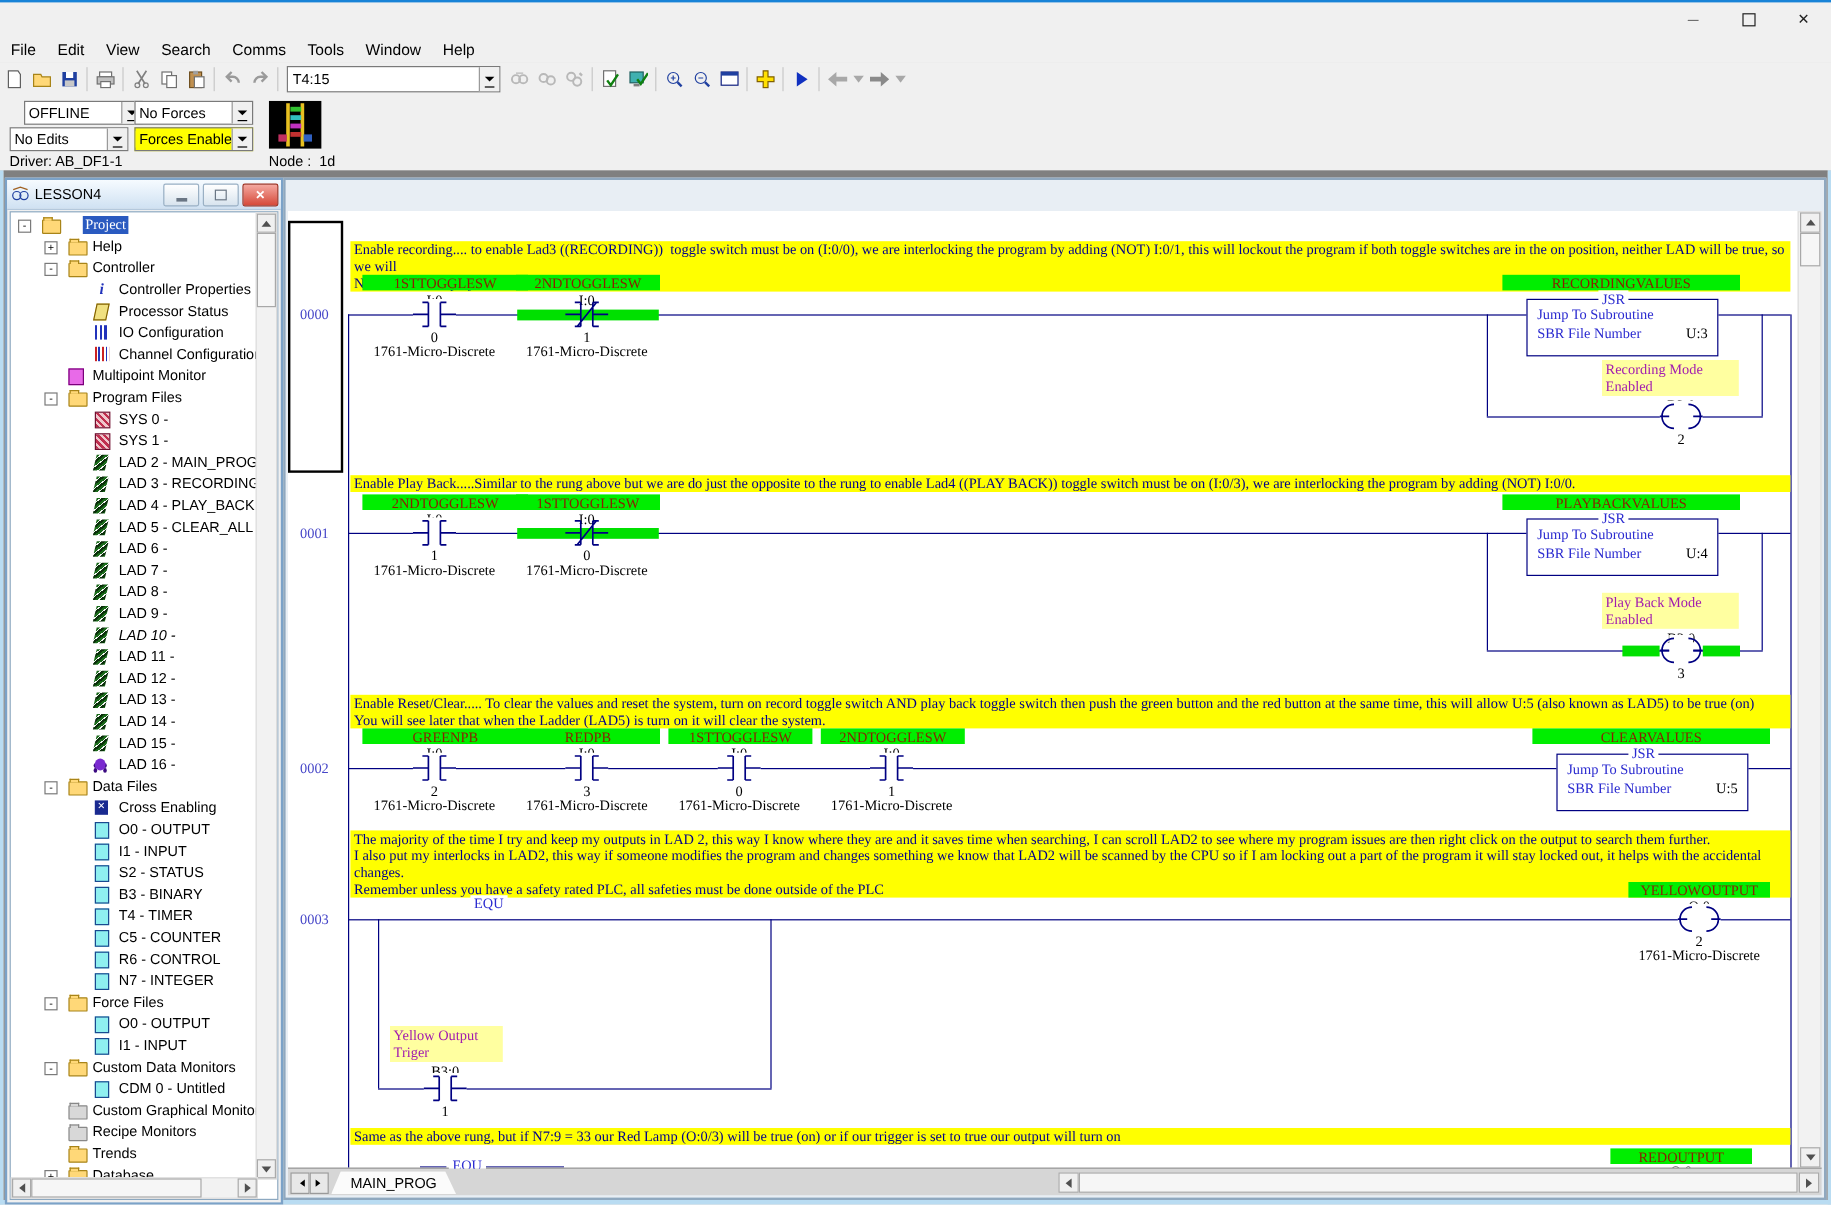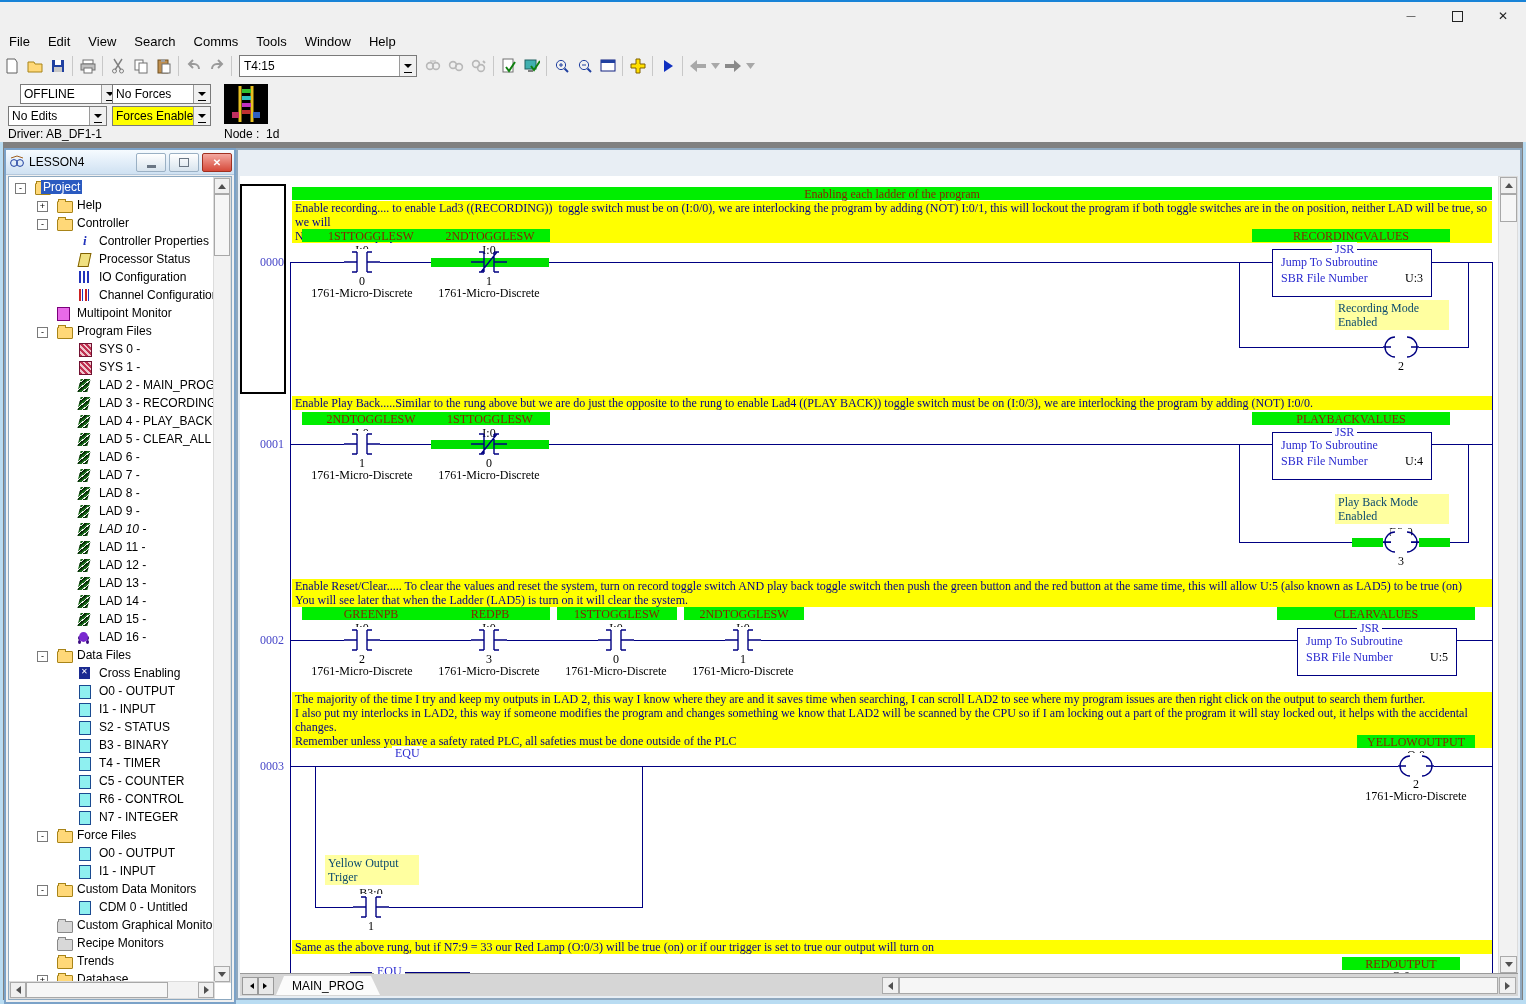--- a/index.html
+++ b/index.html
@@ -102,23 +102,23 @@
   #ladcanvas{position:absolute;left:0;top:0;width:1258px;height:798px;overflow:hidden;background:#fff;}
   #ladvscroll{position:absolute;right:0;top:0;width:18px;bottom:0;}
   #ladbottom{position:absolute;left:2px;bottom:2px;right:2px;height:22px;background:#d6d6d6;border-top:1px solid #9a9a9a;}
   .ftab{position:absolute;left:36px;top:2px;height:19px;background:#fbfbfb;clip-path:polygon(8px 0,calc(100% - 9px) 0,100% 100%,0 100%);padding:0 16px;display:flex;align-items:center;font-size:12px;color:#000;}
   
   .hline{position:absolute;height:1px;background:#000082;}
   .vline{position:absolute;width:1px;background:#000082;}
   .pgtitle{position:absolute;height:13px;line-height:13px;background:#00ee00;color:#8b1f00;font:12px "Liberation Serif",serif;text-align:center;}
   .cmt{position:absolute;background:#ffff00;color:#00008b;font:12px/14px "Liberation Serif",serif;padding:0 3px;white-space:pre-wrap;}
   .glabel{position:absolute;height:13px;line-height:13px;background:#00ee00;color:#8b1f00;font:12px "Liberation Serif",serif;text-align:center;white-space:nowrap;overflow:hidden;}
-  .ydesc{position:absolute;background:#ffffa0;color:#0c4a6e;font:12px/14px "Liberation Serif",serif;padding:1px 3px;white-space:pre-wrap;}
+  .ydesc{position:absolute;background:#ffffa0;color:#a21caf;font:12px/14px "Liberation Serif",serif;padding:1px 3px;white-space:pre-wrap;}
   .addr,.bit,.dev{position:absolute;color:#000;font:12px "Liberation Serif",serif;text-align:center;}
-  .rnum{position:absolute;color:#4646c8;font:12px "Liberation Serif",serif;text-align:center;padding-left:10px;}
+  .rnum{position:absolute;color:#4646c8;font:12px "Liberation Serif",serif;text-align:center;}
   .selbox{position:absolute;border:2px solid #000;background:transparent;}
   .hl{position:absolute;height:9px;background:#00e000;}
   .ibox{position:absolute;background:#fff;border:1px solid #000082;z-index:2;}
   .chip{position:absolute;background:#fff;color:#2b2bd0;font:12px "Liberation Serif",serif;padding:0 3px;z-index:3;white-space:nowrap;}
   .blu{position:absolute;color:#2b2bd0;font:12px "Liberation Serif",serif;white-space:nowrap;}
   .blk{position:absolute;color:#000;font:12px "Liberation Serif",serif;white-space:nowrap;}
   .symsvg{position:absolute;z-index:2;}
   .wire{stroke:#000082;stroke-width:1.4;fill:none;}
 </style>
 </head>
@@ -400,21 +400,21 @@
           <span class="cbtn2 min"></span>
           <span class="cbtn2 res"></span>
           <span class="cbtn2 closer"></span>
         </span>
       </div>
       <div id="treebody">
         <div id="treelist">
             <div class="trow">
               <span class="exp minus" style="left: 6px;"></span>
               <span class="ticon i-folder-open" style="left: 26px;"></span>
-              <span class="tlabel sel" style="left: 32px;">Project</span>
+              <span class="tlabel sel" style="left: 60px; font-family: Liberation Serif, serif;">Project</span>
             </div>
             <div class="trow">
               <span class="exp plus" style="left: 28px;"></span>
               <span class="ticon i-folder" style="left: 48px;"></span>
               <span class="tlabel" style="left: 66px;">Help</span>
             </div>
             <div class="trow">
               <span class="exp minus" style="left: 28px;"></span>
               <span class="ticon i-folder" style="left: 48px;"></span>
               <span class="tlabel" style="left: 66px;">Controller</span>
@@ -610,21 +610,20 @@
 
     <div id="ladwin" class="abs">
 
       <div id="ladcontent">
         <div id="ladcanvas">
 
           <div class="vline" style="left:50px;top:86px;height:712px"></div>
           <div class="vline" style="left:1252px;top:86px;height:712px"></div>
 
           <div class="selbox" style="left:0px;top:8px;width:42px;height:206px"></div>
-          <div class="pgtitle" style="left:52px;top:11px;width:1200px">Enabling each ladder of the program</div>
           <div class="cmt" style="left:52px;top:25px;width:1194px">Enable recording.... to enable Lad3 ((RECORDING))  toggle switch must be on (I:0/0), we are interlocking the program by adding (NOT) I:0/1, this will lockout the program if both toggle switches are in the on position, neither LAD will be true, so we will
 NOT record nor play back.</div>
           <div class="rnum" style="left:0px;top:79px;width:44px">0000</div>
           <div class="hline" style="left:50px;top:86px;width:1202px"></div>
 
           <div class="glabel" style="left:62px;top:53px;width:138px">1STTOGGLESW</div>
           <div class="addr" style="left:92px;top:67px;width:60px">I:0</div>
           <svg class="symsvg" style="left:104px;top:73px" width="36" height="26" viewBox="0 0 36 26">
               <rect x="0" y="0" width="36" height="26" fill="#fff"></rect>
               <path class="wire" d="M0,13 H13 M23,13 H36 M13,3 V23 M13,3 H8 M13,23 H8 M23,3 V23 M23,3 H28 M23,23 H28"></path>

